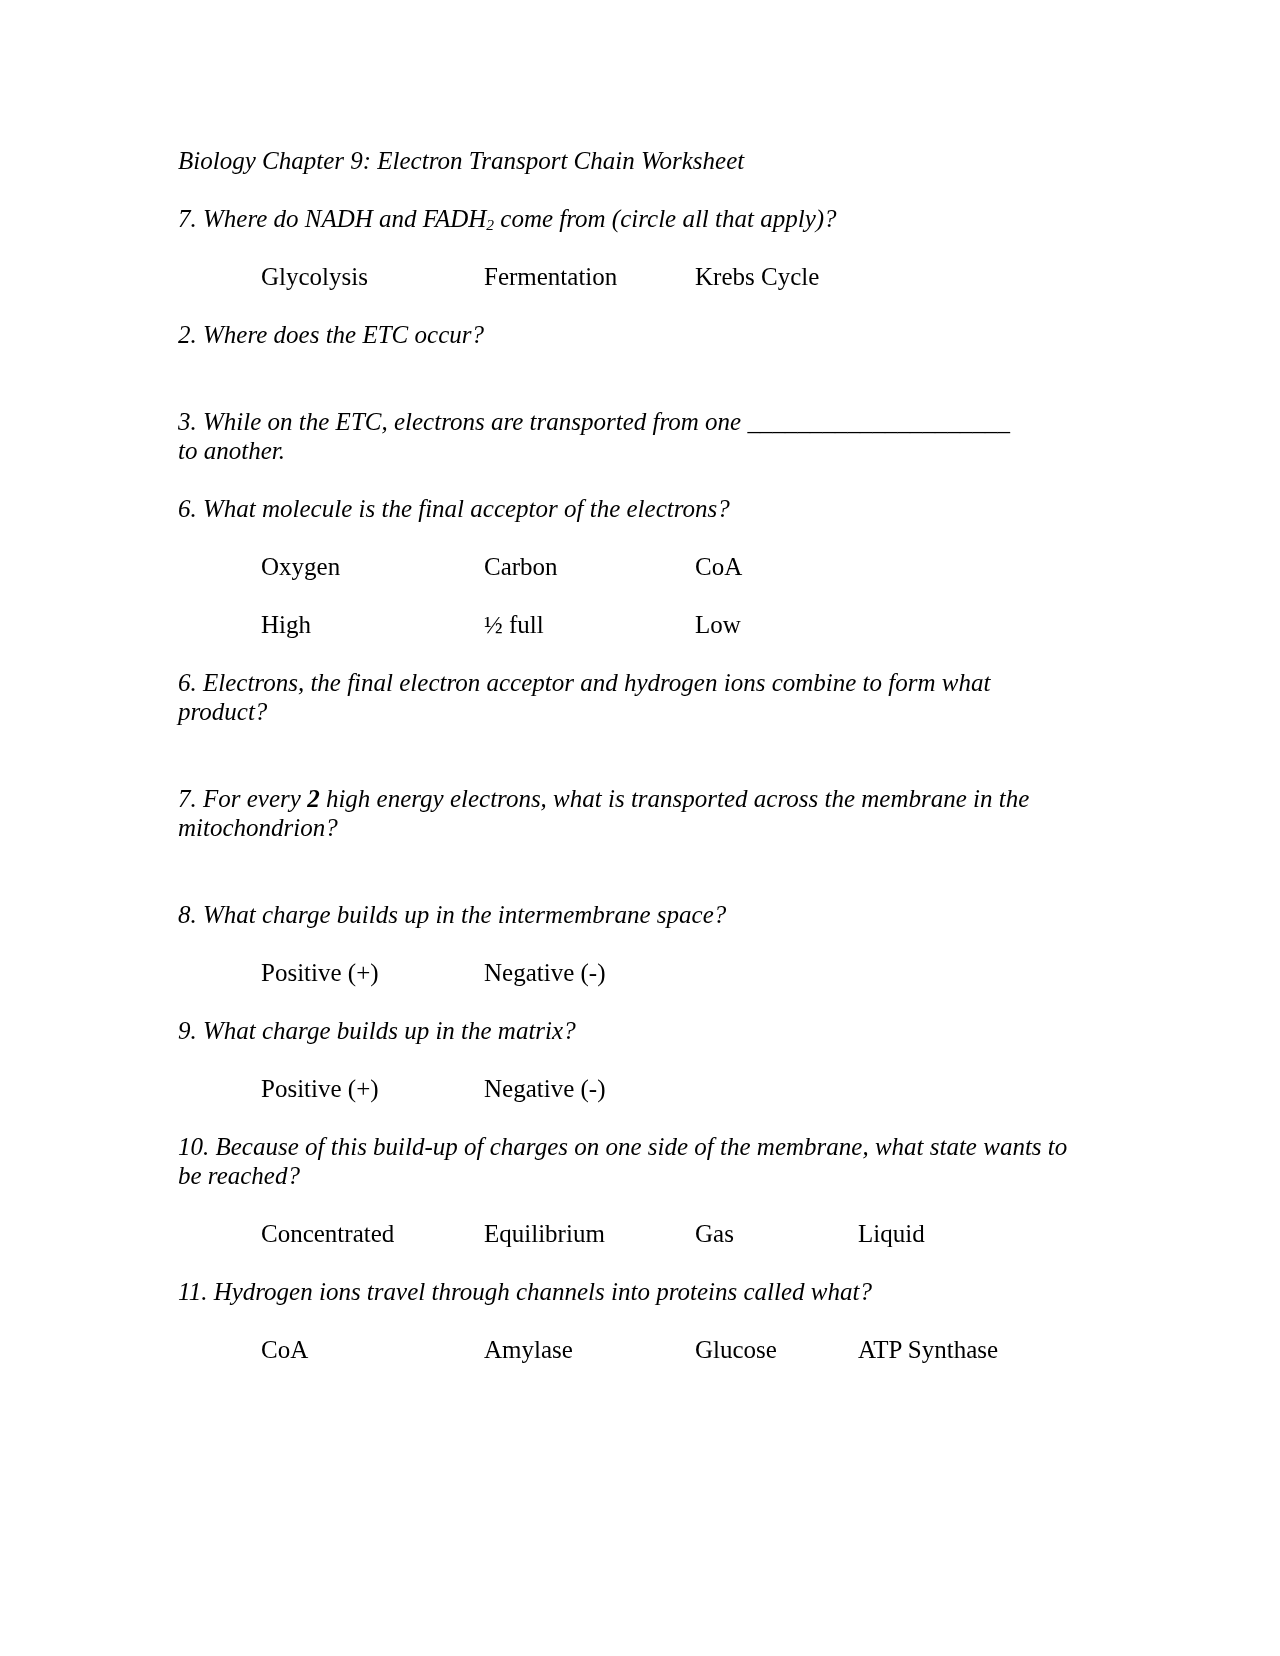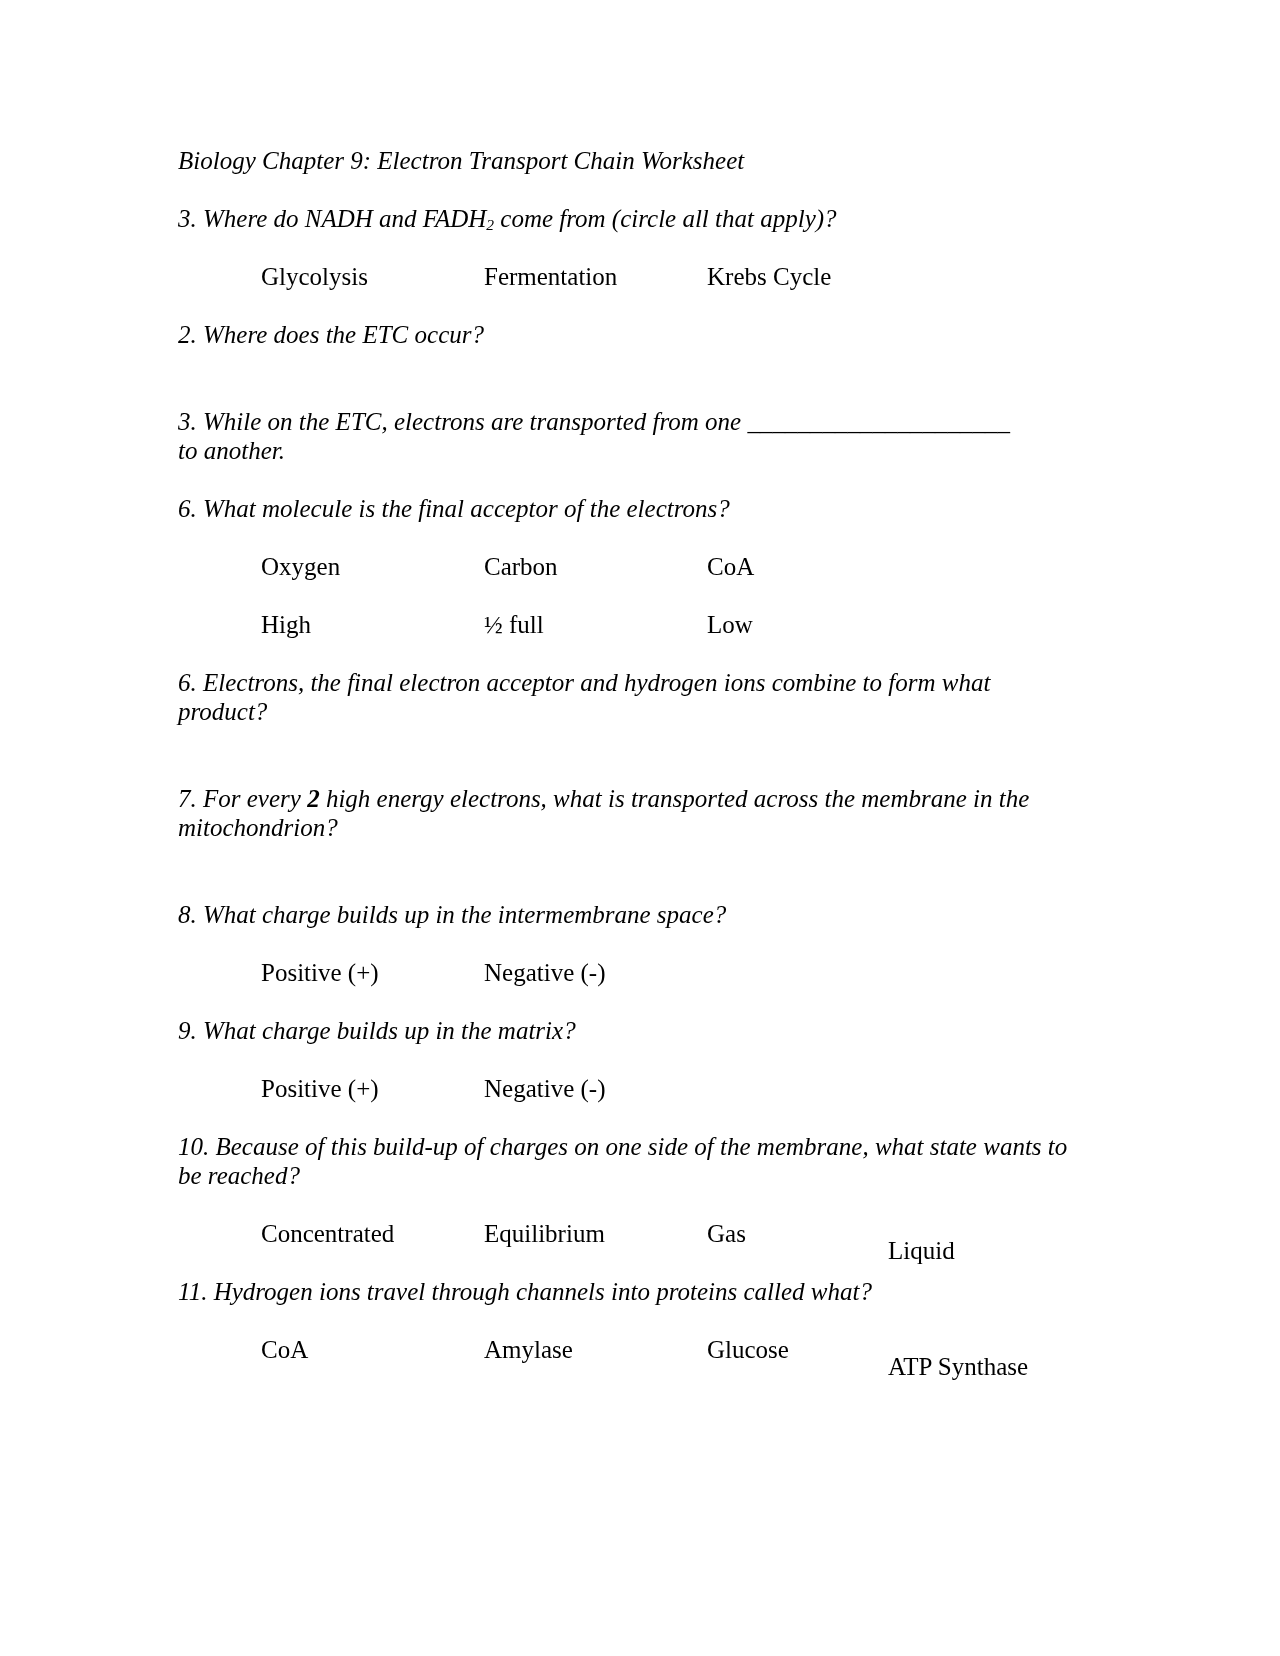--- a/index.html
+++ b/index.html
@@ -35,40 +35,40 @@
     margin: 0 0 29px 0;
     text-decoration: underline;
   }
   .opt {
     position: absolute;
     top: 0;
     white-space: nowrap;
   }
   .c1 { left: 83px; }
   .c2 { left: 306px; }
-  .c3 { left: 529px; text-align: right; }
-  .c4 { left: 710px; margin-top: 17px; }
+  .c3 { left: 517px; text-align: right; }
+  .c4 { left: 680px; }
   sub {
     font-size: 0.62em;
     line-height: 0;
     vertical-align: baseline;
     position: relative;
     bottom: -0.22em;
   }
   b { font-weight: bold; }
   .blank { letter-spacing: 0; }
 </style>
 </head>
 <body>
 
 <div class="content">
 
   <p class="line">Biology Chapter 9: Electron Transport Chain Worksheet</p>
 
-  <p class="line"><span>3. Where do NADH and FADH</span><sub>2</sub><span> come from (circle all that apply)?</span></p>
+  <p class="line"><span>7. Where do NADH and FADH</span><sub>2</sub><span> come from (circle all that apply)?</span></p>
   <div class="opts">
     <span class="opt c1">Glycolysis</span>
     <span class="opt c2">Fermentation</span>
     <span class="opt c3">Krebs Cycle</span>
   </div>
 
   <p class="line space2">2. Where does the ETC occur?</p>
 
   <p class="line"><span>3. While on the ETC, electrons are transported from one </span><span class="blank">_____________________</span><br><span>to another.</span></p>
 

